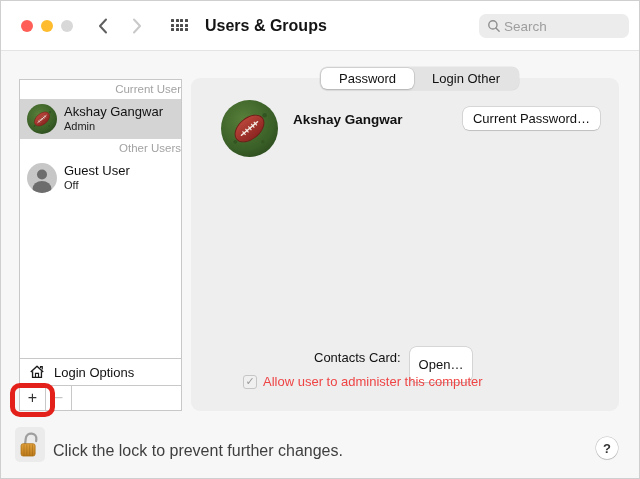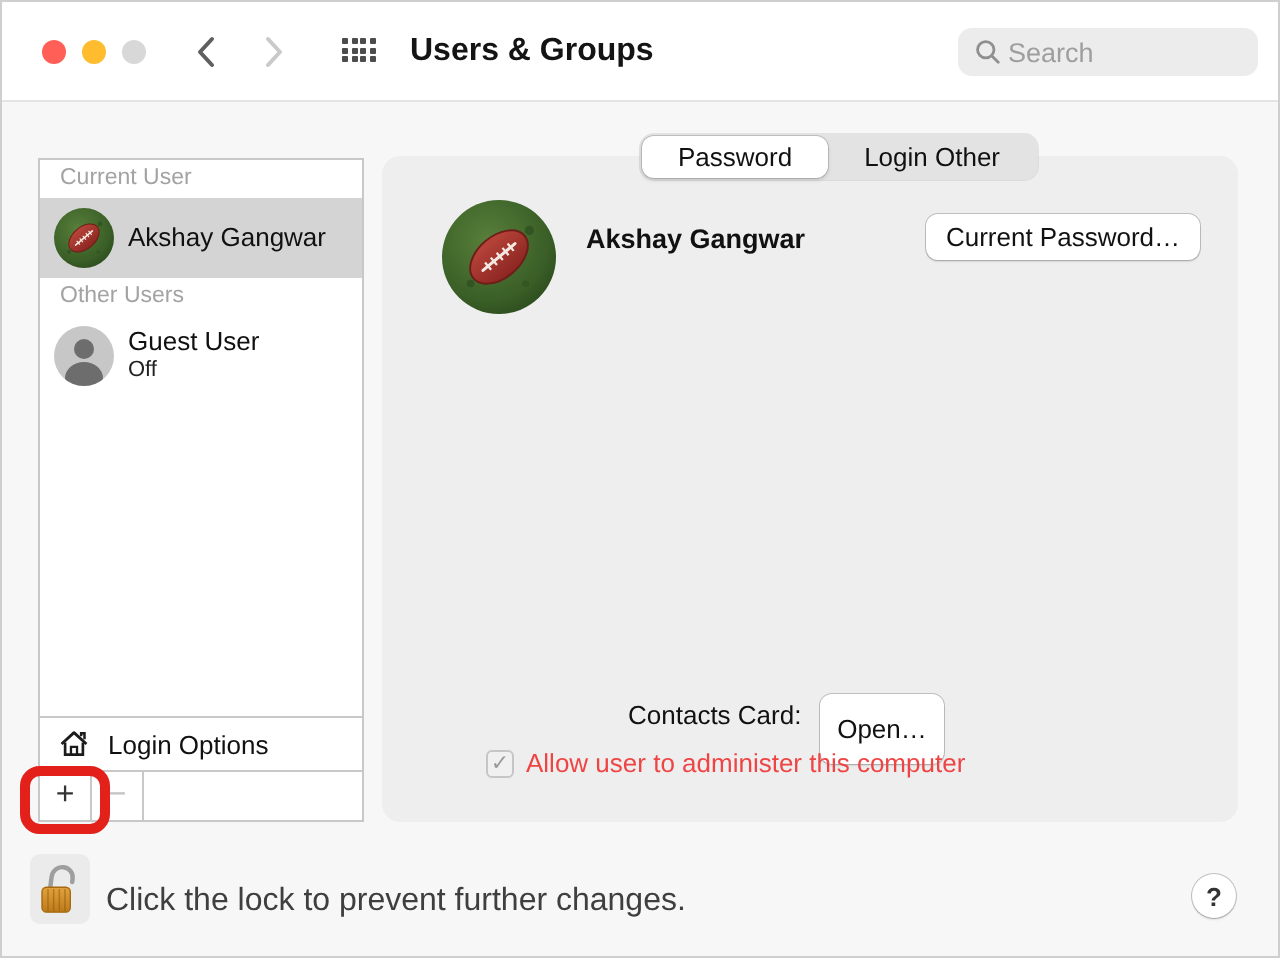--- a/index.html
+++ b/index.html
@@ -31,21 +31,21 @@
             padding:0 8px; gap:3px; }
   .search input { border:none; outline:none; background:transparent; width:110px;
                   font-size:13.5px; color:#333; font-family:inherit; }
   .search input::placeholder { color:#9e9e9e; }
 
   
   .sidebar { position:absolute; left:18px; top:78px; width:163px; height:332px;
              background:#ffffff; border:1px solid #c8c8c8; display:flex;
              flex-direction:column; }
   .side-header { height:19px; line-height:19px; padding-left:10px; font-size:11.5px;
-                 color:#a3a3a3; }
+                 color:#a3a3a3;text-align:right; }
   .side-row { height:40px; display:flex; align-items:center; padding-left:7px; gap:7px; }
   .side-row.selected { background:#d4d4d4; }
   .side-row .texts { display:flex; flex-direction:column; line-height:1.15; }
   .side-name { font-size:13px; color:#111; }
   .side-sub { font-size:11px; color:#222; }
   .side-spacer { flex:1; }
   .side-div { border-top:1px solid #c8c8c8; }
   .login-row { height:26px; display:flex; align-items:center; gap:9px; padding-left:9px; }
   .login-label { font-size:13px; color:#111; }
   .side-toolbar { height:25px; border-top:1px solid #c8c8c8; display:flex; }
@@ -180,20 +180,21 @@
   </div>
 
   <div class="sidebar">
     <div class="side-header">Current User</div>
     <div class="side-row selected">
       <svg width="30" height="30" viewBox="0 0 60 60">
           <use href="#football-avatar-g"></use>
         </svg>
       <div class="texts">
         <span class="side-name">Akshay Gangwar</span>
+        <span class="side-sub">Admin</span>
       </div>
     </div>
     <div class="side-header">Other Users</div>
     <div class="side-row">
       <svg width="30" height="30" viewBox="0 0 30 30">
           <use href="#guest-avatar-g"></use>
         </svg>
       <div class="texts">
         <span class="side-name">Guest User</span>
         <span class="side-sub">Off</span>

